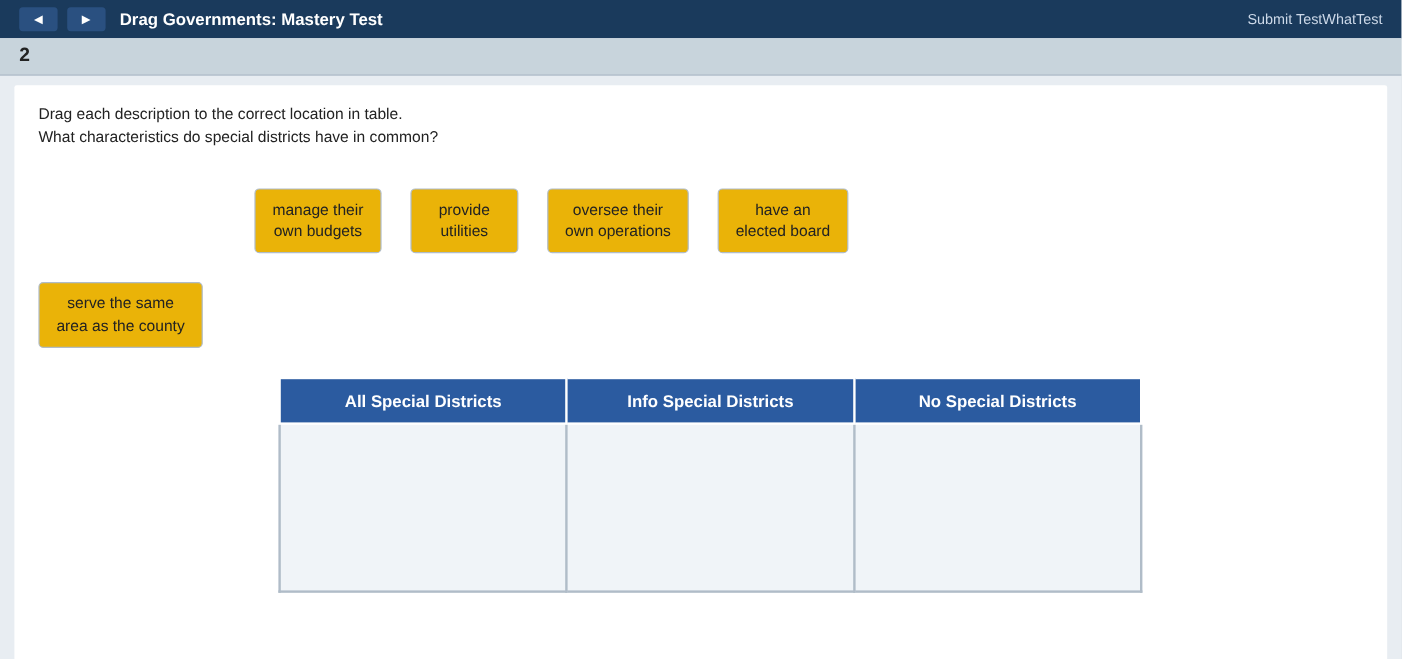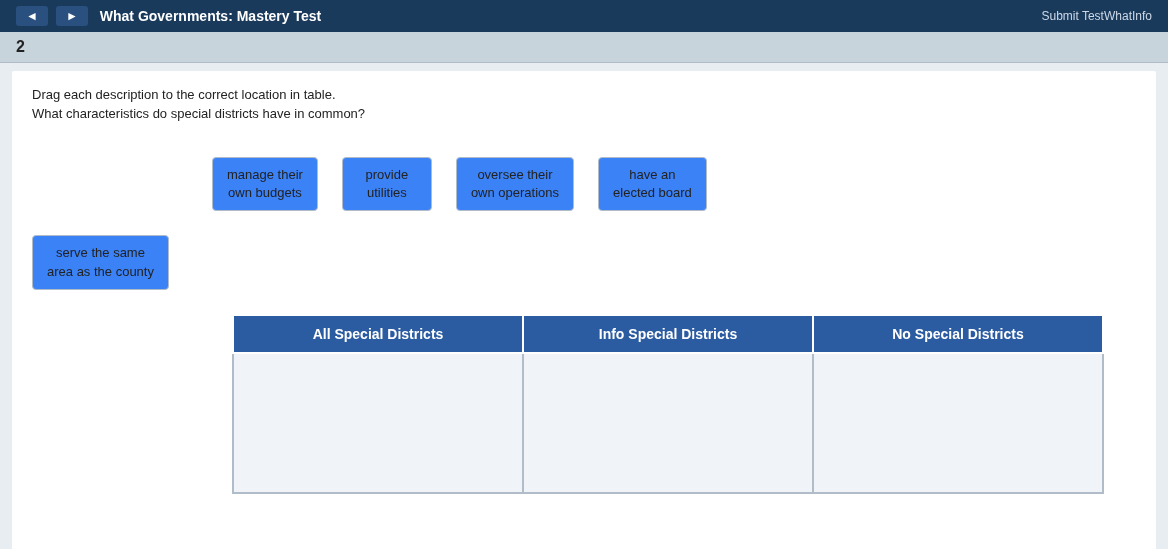--- a/index.html
+++ b/index.html
@@ -94,40 +94,40 @@
     
     .drag-items {
       display: flex;
       flex-wrap: wrap;
       gap: 12px 24px;
       margin-left: 180px;
       margin-bottom: 24px;
     }
 
     .drag-item {
-      background: #3b82f6;
+      background: #eab308;
       border: 1px solid #b0bcc8;
       border-radius: 4px;
       padding: 8px 14px;
       font-size: 13px;
       color: #222;
       cursor: grab;
       text-align: center;
       line-height: 1.4;
       min-width: 90px;
     }
 
     
     .table-container {
       margin-left: 200px;
       margin-right: 60px;
     }
 
     .districts-table {
-      width: 872px;
+      width: 720px;
       border-collapse: collapse;
     }
 
     .districts-table th {
       background: #2b5ba0;
       color: white;
       padding: 10px 14px;
       font-size: 14px;
       font-weight: bold;
       text-align: center;
@@ -145,26 +145,26 @@
   </style>
 </head>
 <body>
 
 <div class="top-bar">
   <div class="top-bar-left">
     <div class="top-bar-nav">
       <button class="nav-btn">◄</button>
       <button class="nav-btn">►</button>
     </div>
-    <span class="top-bar-title">What Governments: Mastery Test</span>
+    <span class="top-bar-title">Drag Governments: Mastery Test</span>
   </div>
   <div class="top-bar-right">
     <span style="color:#ccd8e8; font-size:12px; cursor:pointer;">Submit Test</span>
     <span style="color:#ccd8e8; font-size:12px; cursor:pointer;">What</span>
-    <span style="color:#ccd8e8; font-size:12px; cursor:pointer;">Info</span>
+    <span style="color:#ccd8e8; font-size:12px; cursor:pointer;">Test</span>
   </div>
 </div>
 
 <div class="main-content">
 
   <div class="question-bar">
     <span>2</span>
   </div>
 
   <div class="content-panel">

